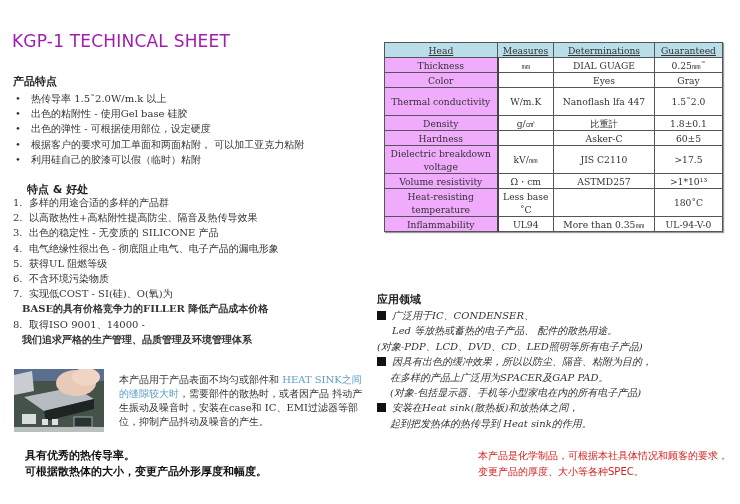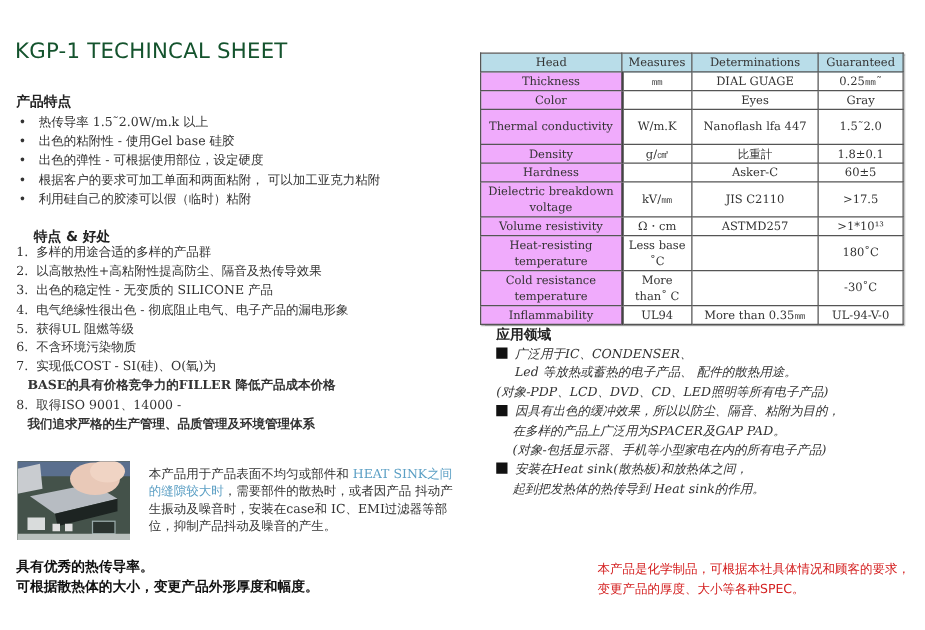--- a/index.html
+++ b/index.html
@@ -1,42 +1,42 @@
 <!DOCTYPE html>
 <html><head>
 <meta charset="utf-8">
 <style>
   * { margin:0; padding:0; box-sizing:border-box; }
   html, body { width:740px; height:504px; background:#ffffff; overflow:hidden; }
   body { position:relative; font-family:"DejaVu Serif", "Liberation Serif", serif; color:#2a2a2a; }
   .abs { position:absolute; }
-  .title { left:12px; top:31px; font-family:"DejaVu Sans", "Liberation Sans", sans-serif; font-size:17px; font-weight:500; color:#14532d; letter-spacing:0.2px; white-space:nowrap; }
+  .title { left:12px; top:31px; font-family:"DejaVu Sans", "Liberation Sans", sans-serif; font-size:17px; font-weight:500; color:#a21caf; letter-spacing:0.2px; white-space:nowrap; }
   .sec-head { font-family:"DejaVu Sans", "Liberation Sans", sans-serif; font-size:11px; font-weight:bold; color:#222; white-space:nowrap; }
   .line { font-size:10px; line-height:15.2px; white-space:nowrap; color:#333; }
   .features { left:13px; top:90px; }
   .features .item { display:flex; }
   .features .bullet { width:18px; text-align:left; padding-left:2px; }
   .benefits { left:13px; top:195px; }
   .benefits .item { display:flex; }
   .benefits .num { width:16px; }
   .benefits .cont { padding-left:9px;font-weight:bold; }
   .photo { left:14px; top:369px; width:90px; height:63px; overflow:hidden; background:#3a4a3e; }
   .desc { left:119px; top:373px; width:250px; font-size:10px; line-height:14px; color:#333; }
   .desc .blue { color:#5b9fc4; }
-  .bold-bottom { left:13px; top:447px; font-family:Liberation Mono, monospace; font-size:11px; font-weight:bold; line-height:16px; color:#111; white-space:nowrap; }
+  .bold-bottom { left:25px; top:447px; font-family:Liberation Serif, serif; font-size:11px; font-weight:bold; line-height:16px; color:#111; white-space:nowrap; }
 
   table.spec { position:absolute; left:384px; top:42px; width:338px; border-collapse:collapse; font-size:9.2px; color:#333; table-layout:fixed; box-shadow:1px 1px 1px #999; }
   table.spec td, table.spec th { border:1px solid #555; text-align:center; vertical-align:middle; line-height:13px; font-weight:normal; padding:0 2px; }
-  table.spec th { background:#b9dde9; height:15px; }
+  table.spec th { background:#b9dde9; height:15px;text-decoration:underline; }
   table.spec td.head { background:#f0abfc; }
   table.spec tr.r1 td { height:15px; }
   table.spec tr.r2 td { height:28px; }
   table.spec td.sep { border-left:2px solid #444; }
 
-  .app { left:377px; top:260px;margin-left:20px; }
+  .app { left:377px; top:292px; }
   .app .line { font-size:10px; line-height:15.4px;font-style:italic; }
   .app .sq { display:inline-block; width:9px; height:9px; background:#111; margin-right:6px; vertical-align:-1px; }
   .notice { right:12px; top:448px; text-align:left; font-family:"DejaVu Sans", "Liberation Sans", sans-serif; font-size:10px; line-height:16px; color:#d42020; white-space:nowrap; }
 </style>
 </head>
 <body>
 
 <div class="abs title">KGP-1 TECHINCAL SHEET</div>
 
 <div class="abs features">
@@ -180,26 +180,20 @@
     <td class="sep">Ω・cm</td>
     <td>ASTMD257</td>
     <td>&gt;1*10¹³</td>
   </tr>
   <tr class="r2">
     <td class="head">Heat-resisting temperature</td>
     <td class="sep">Less base ˚C</td>
     <td></td>
     <td>180˚C</td>
   </tr>
-  <tr class="r2">
-    <td class="head">Cold resistance temperature</td>
-    <td class="sep">More than˚ C</td>
-    <td></td>
-    <td>-30˚C</td>
-  </tr>
   <tr class="r1">
     <td class="head">Inflammability</td>
     <td class="sep">UL94</td>
     <td>More than 0.35㎜</td>
     <td>UL-94-V-0</td>
   </tr>
 </tbody>
   </table>
 
 <div class="abs app">

